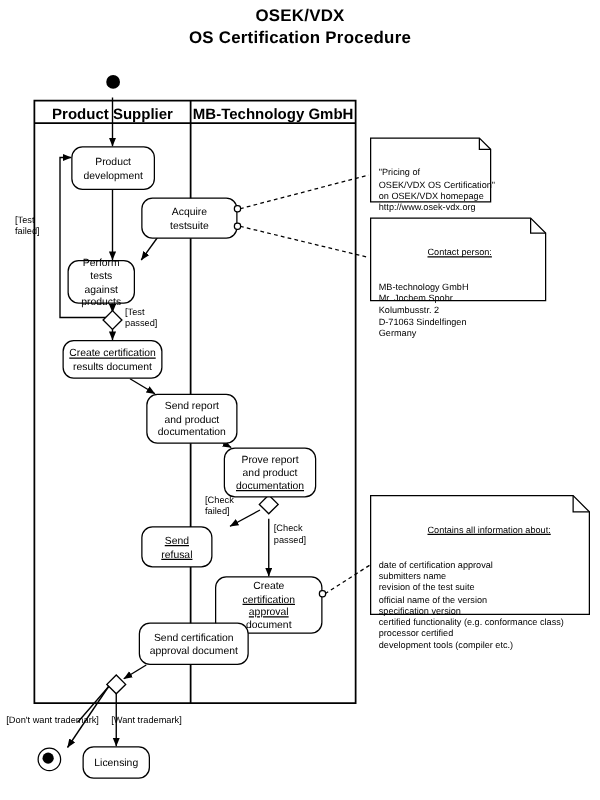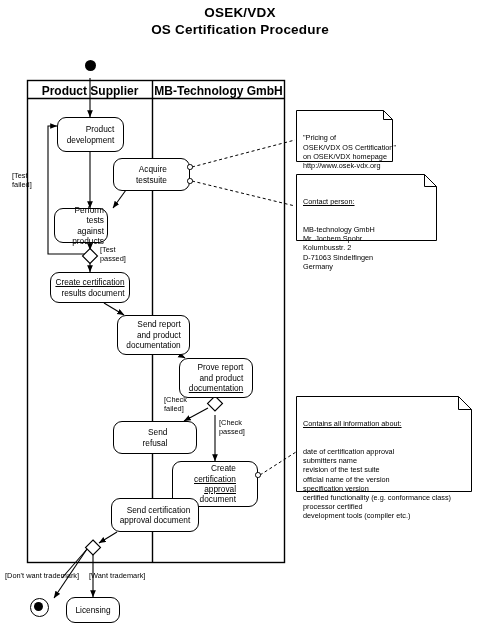--- a/index.html
+++ b/index.html
@@ -46,21 +46,21 @@
   
   .node {
     position: absolute;
     box-sizing: border-box;
     border: 1.2px solid #000;
     border-radius: 9px;
     background: #ffffff;
     display: flex;
     align-items: center;
     justify-content: center;
-    text-align: right;
+    text-align: center;
     font-size: 8.3px;
     line-height: 10.4px;
     padding: 1px 3px;
     z-index: 5;
   }
   .node span { display: block; }
   .u { text-decoration: underline; }
   
   .lane-title {
     position: absolute;
@@ -82,21 +82,21 @@
   .note {
     position: absolute;
     box-sizing: border-box;
     font-size: 7.3px;
     line-height: 9.2px;
     padding: 4px 5px 3px 6px;
     z-index: 5;
     background: transparent;
     white-space: pre;
   }
-  .note .hdr { text-decoration: underline; }
+  .note .hdr { text-decoration: underline; margin-left: 39px; }
   
   .start-node {
     position: absolute;
     width: 11px;
     height: 11px;
     border-radius: 50%;
     background: #000;
     z-index: 6;
   }
   .end-node {
@@ -260,21 +260,21 @@
   </div>
 
   <div class="node" style="left:179px; top:358px; width:74px; height:40px;">
     <div>
       <span>Prove report</span>
       <span>and product</span>
       <span class="u">documentation</span>
     </div>
   </div>
 
-  <div class="node" style="left:113px; top:421px; width:84px; height:33px;">
+  <div class="node" style="left:113px; top:421px; width:57px; height:33px;text-decoration:underline;">
     <div>
       <span>Send</span>
       <span>refusal</span>
     </div>
   </div>
 
   <div class="node" style="left:172px; top:461px; width:86px; height:46px;">
     <div>
       <span>Create <span class="u">certification</span></span>
       <span><span class="u">approval</span> document</span>

